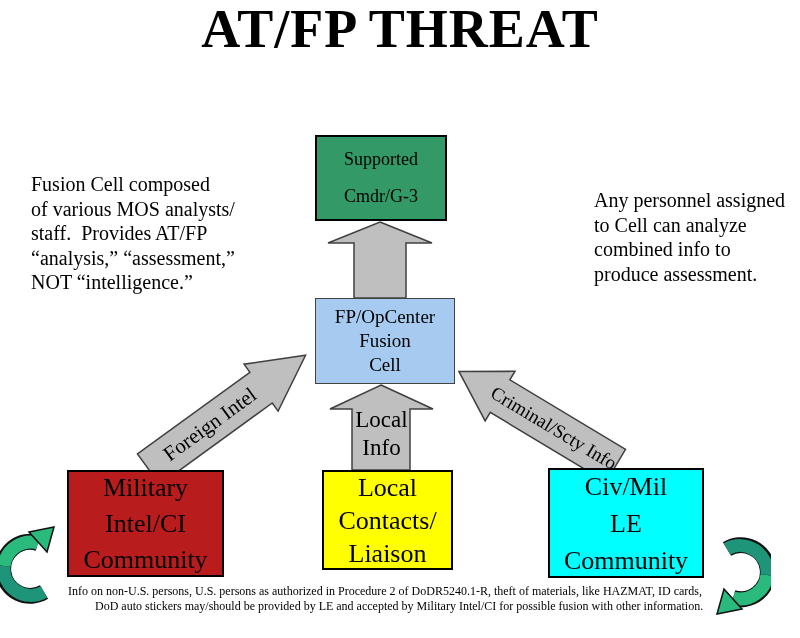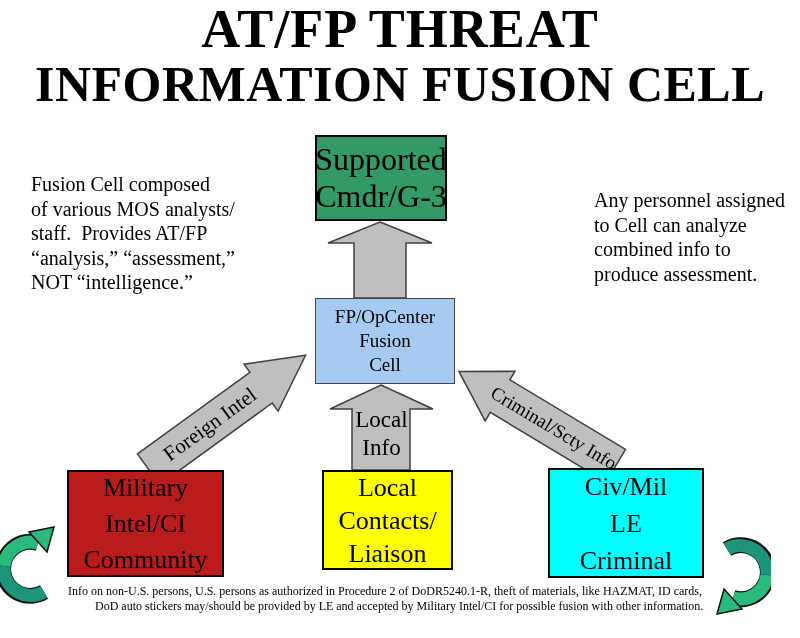--- a/index.html
+++ b/index.html
@@ -4,21 +4,21 @@
 <style>
   html,body{margin:0;padding:0;background:#fff;}
   .stage{position:relative;width:800px;height:638px;background:#ffffff;overflow:hidden;
          font-family:"Liberation Serif", serif;color:#000;}
   .title{position:absolute;left:0;top:0;width:100%;text-align:center;font-weight:bold;}
   .title .l1{font-size:54px;line-height:58px;letter-spacing:1px;}
   .title .l2{font-size:50px;line-height:52px;letter-spacing:0.5px;}
   .note{position:absolute;white-space:pre;font-size:20px;line-height:24.5px;}
   .box{position:absolute;display:flex;align-items:center;justify-content:center;
        text-align:center;white-space:pre-line;border:2px solid #000;box-sizing:border-box;}
-  .box.supported{left:315px;top:135px;width:132px;height:86px;background:#339966;font-size:32px;line-height:37px;}
+  .box.supported{left:315px;top:135px;width:132px;height:86px;background:#339966;font-size:18px;line-height:37px;}
   .box.fusion{left:315px;top:298px;width:140px;height:86px;background:#A6CAF0;border:1px solid #444;font-size:19px;line-height:24px;}
   .box.military{left:67px;top:470px;width:157px;height:107px;background:#b91c1c;font-size:26px;line-height:36px;}
   .box.contacts{left:322px;top:470px;width:131px;height:100px;background:#FFFF00;font-size:26px;line-height:33px;}
   .box.civmil{left:548px;top:468px;width:156px;height:110px;background:#00FFFF;font-size:26px;line-height:37px;}
   .arrow{position:absolute;}
   .arrow svg{overflow:visible;display:block;}
   .arrow .lbl{position:absolute;text-align:center;white-space:pre-line;color:#000;}
   .a-fused{left:328px;top:222px;width:104px;height:76px;z-index:1;}
   .a-fused .lbl{left:0;width:104px;top:23px;font-size:14px;line-height:18px;}
   .a-local{left:330px;top:385px;width:103px;height:85px;z-index:1;}
@@ -35,21 +35,20 @@
   .footer .f1{margin-left:68px;}
   .footer .f2{margin-left:95px;}
 </style>
 </head>
 <body>
 
 <div class="stage">
 
   <div class="title">
     <div class="l1">AT/FP THREAT</div>
-    <div class="l2">INFORMATION FUSION CELL</div>
   </div>
 
   <div class="note" style="left:31px;top:172px;">Fusion Cell composed
 of various MOS analysts/
 staff.  Provides AT/FP
 “analysis,” “assessment,”
 NOT “intelligence.”</div>
 
   <div class="note" style="left:594px;top:188px;">Any personnel assigned
 to Cell can analyze
@@ -94,21 +93,21 @@
   <div class="box military">Military
 Intel/CI
 Community</div>
 
   <div class="box contacts">Local
 Contacts/
 Liaison</div>
 
   <div class="box civmil">Civ/Mil
 LE
-Criminal</div>
+Community</div>
 
   <div class="recycle left">
     <svg width="56" height="96" viewBox="0 0 56 96">
       <path d="M 38,22 A 27,27 0 1 0 44,71" fill="none" stroke="#111111" stroke-width="16"></path>
       <path d="M 38,22 A 27,27 0 0 0 4,45" fill="none" stroke="#2BBA7D" stroke-width="13"></path>
       <path d="M 4,45 A 27,27 0 0 0 44,71" fill="none" stroke="#1E9578" stroke-width="13"></path>
       <polygon points="29,11 47,31 54,6" fill="#2BBA7D" stroke="#111111" stroke-width="1.5"></polygon>
     </svg>
   </div>
 

